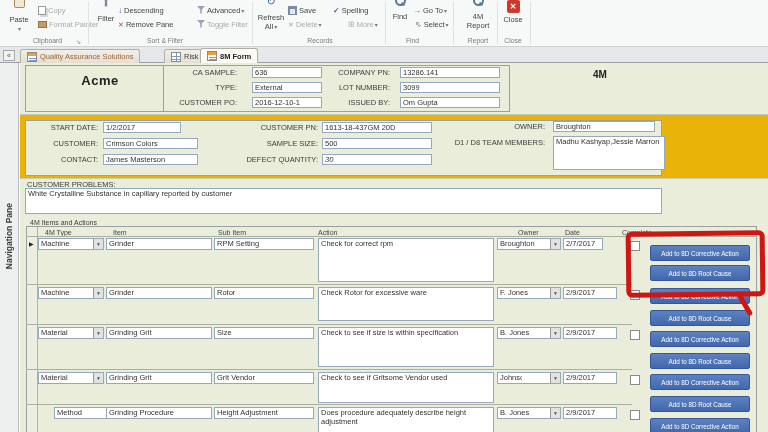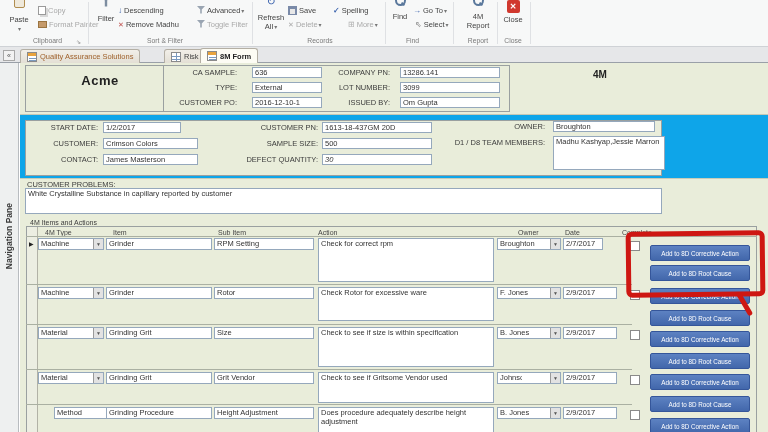--- a/index.html
+++ b/index.html
@@ -62,21 +62,21 @@
   .ti-table { width:10px; height:10px; border:1px solid #8a8a8a; background:#fff; position:relative; flex:none; }
   .ti-table::before { content:""; position:absolute; left:0; top:3px; right:0; height:1px; background:#7a9ac0; box-shadow:0 3px 0 #7a9ac0; }
   .ti-table::after { content:""; position:absolute; left:4px; top:0; width:1px; bottom:0; background:#7a9ac0; }
 
   
   .navpane { position:absolute; left:0; top:63px; width:19px; height:369px; background:#eef0f0; border-right:1px solid #b8bcc0; }
   .nav-label { position:absolute; left:4px; top:140px; font-size:8.5px; font-weight:600; color:#3a3a3a;
                writing-mode:vertical-rl; transform:rotate(180deg); white-space:nowrap; }
 
   
-  .form { position:absolute; left:20px; top:63px; width:748px; height:369px; background:#0ea5e9; font-size:7.5px; color:#333; }
+  .form { position:absolute; left:20px; top:63px; width:748px; height:369px; background:#eab308; font-size:7.5px; color:#333; }
   .band { position:absolute; left:0; width:748px; background:#e9edda; }
   .bandA { top:0; height:52px; border-bottom:1px solid #c4c8b6; }
   .bandC { top:115px; height:254px; border-top:1px solid #c8ccb8; }
   .boxA { position:absolute; left:5px; top:2px; width:485px; height:47px; border:1px solid #9aa0a0; }
   .boxA-div { position:absolute; left:143px; top:2px; width:1px; height:47px; background:#9aa0a0; }
   .boxB { position:absolute; left:5px; top:57px; width:637px; height:56px; background:#e9edda; border:1px solid #9aa0a0; }
   .logo { position:absolute; left:20px; top:10px; width:120px; text-align:center; font-size:13px; font-weight:bold; color:#222; letter-spacing:0.5px; }
   .form-title { position:absolute; left:540px; top:6px; width:80px; text-align:center; font-size:10px; font-weight:600; color:#222; }
   .lbl { position:absolute; text-align:right; color:#3c3c3c; white-space:nowrap; }
   .inp { position:absolute; height:11px; background:#fff; border:1px solid #95a8bc; padding:0 2px; line-height:9px; white-space:nowrap; overflow:hidden; }
@@ -131,21 +131,21 @@
     <div class="rb-big" style="left:93px;width:26px;">
       <span class="big-ico i-funnel"></span>
       <div class="bl">Filter</div>
     </div>
     <div class="rb-small" style="left:118px;top:4px;">
       <span class="g-arrow-down"></span>
       <span>Descending</span>
     </div>
     <div class="rb-small" style="left:118px;top:18px;">
       <span class="g-x-red"></span>
-      <span>Remove Madhu</span>
+      <span>Remove Pane</span>
     </div>
     <div class="rb-small" style="left:197px;top:4px;">
       <span class="i-funnel sm"></span>
       <span class="caret">Advanced</span>
     </div>
     <div class="rb-small disabled" style="left:197px;top:18px;">
       <span class="i-funnel sm"></span>
       <span>Toggle Filter</span>
     </div>
     <div class="rb-glabel" style="left:120px;width:90px;">Sort &amp; Filter</div>

